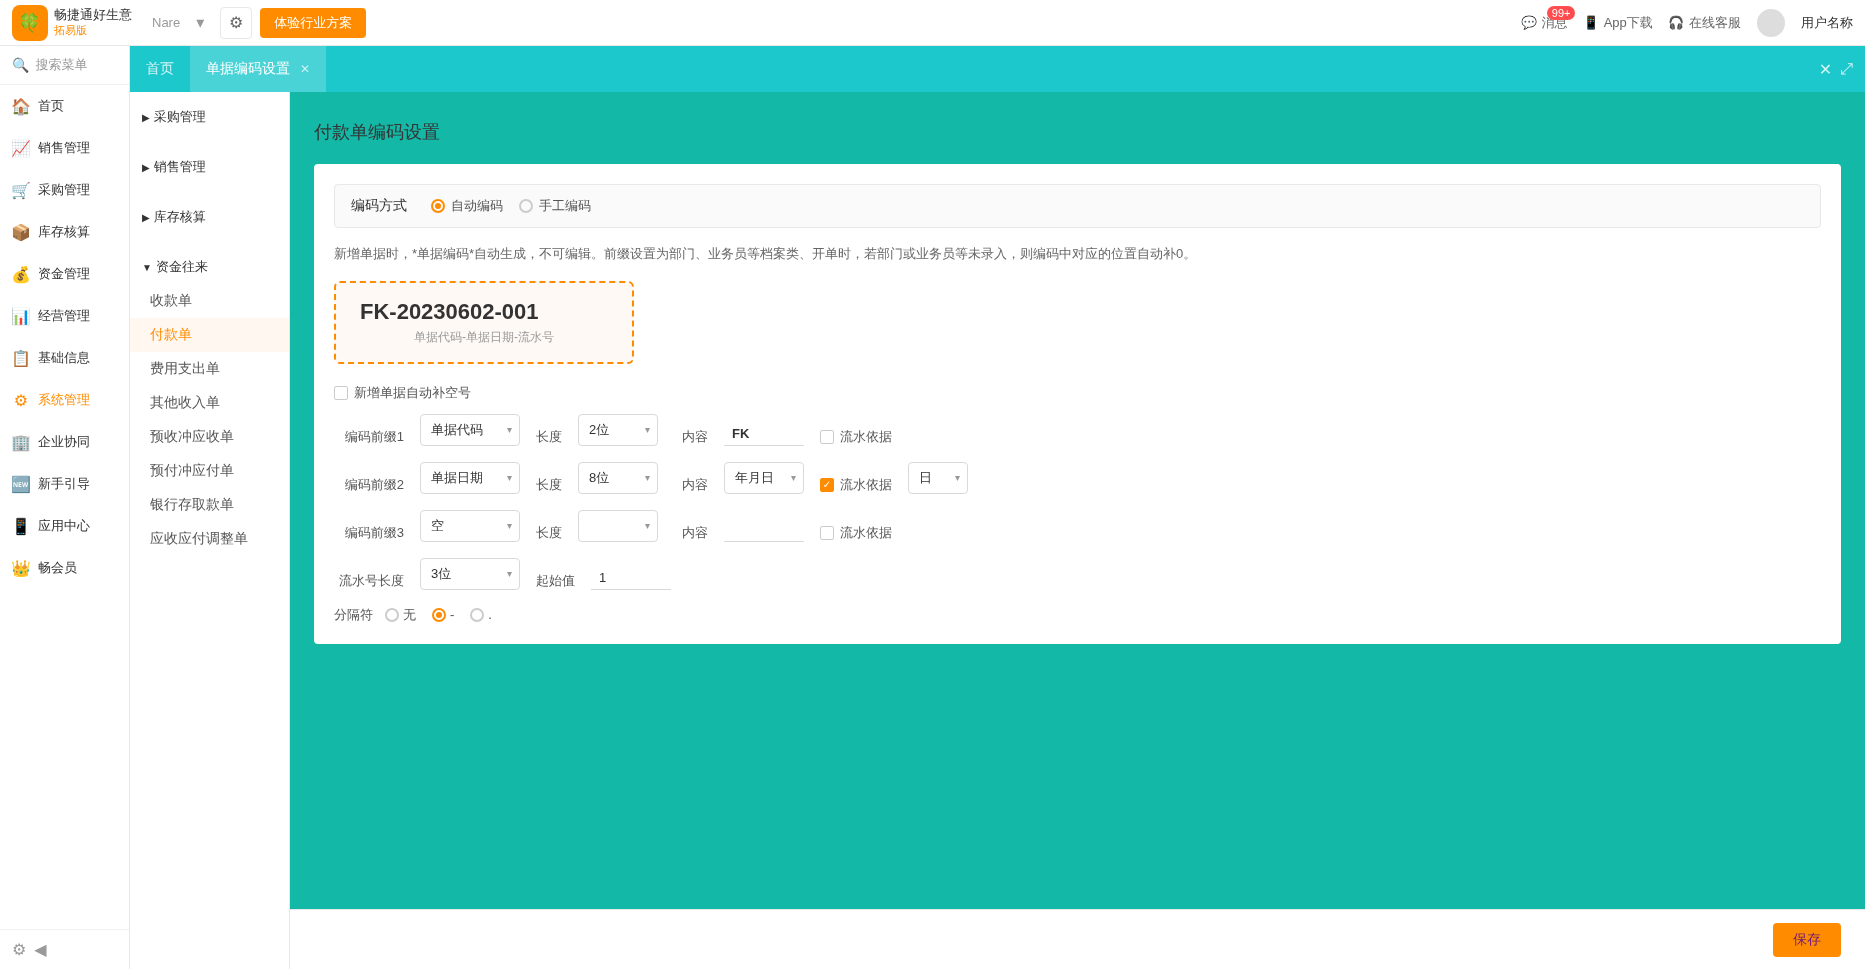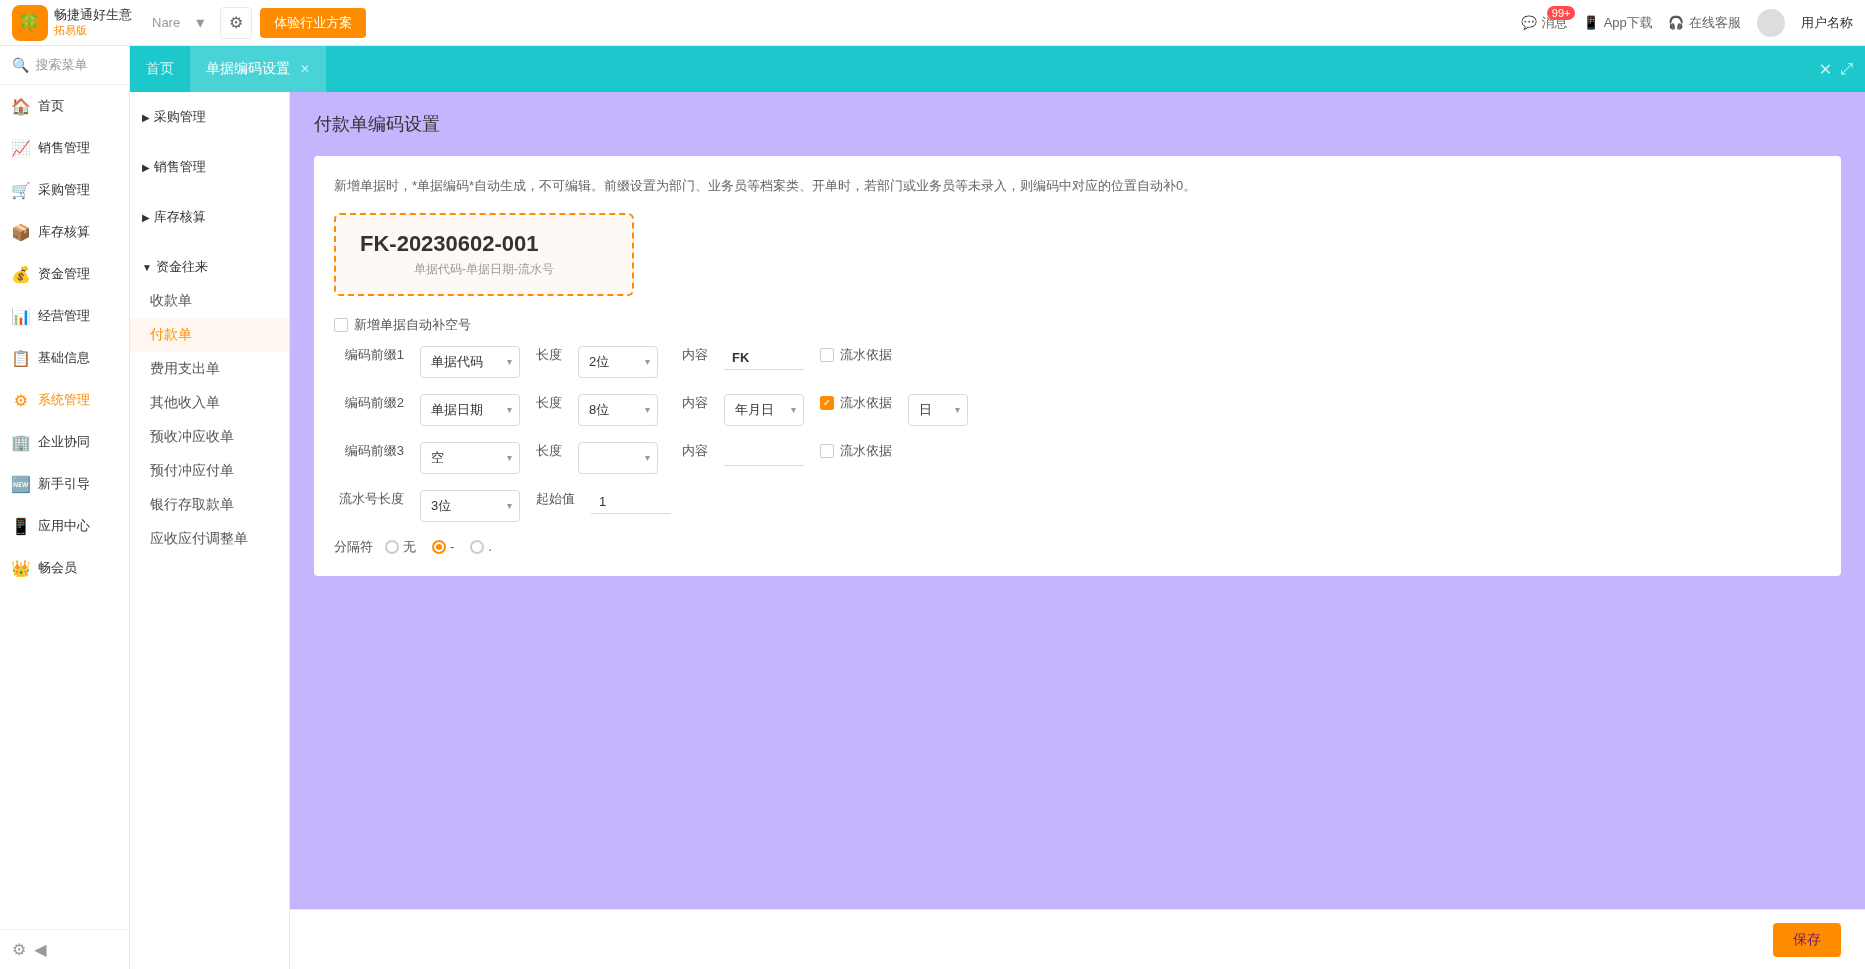--- a/index.html
+++ b/index.html
@@ -79,21 +79,21 @@
       overflow-y: auto;
       flex-shrink: 0;
     }
     .sub-nav-group { padding: 8px 0; }
     .sub-nav-group-title { padding: 8px 12px; font-size: 13px; color: #333; display: flex; align-items: center; gap: 4px; cursor: pointer; }
     .sub-nav-item { padding: 8px 20px; font-size: 14px; color: #555; cursor: pointer; }
     .sub-nav-item.active { color: #ff8c00; background: #fff7f0; font-weight: 500; }
     .chevron { font-size: 10px; }
 
     
-    .page-content { flex: 1; padding: 20px 24px; overflow-y: auto; background: #c4b5fd; }
+    .page-content { flex: 1; padding: 28px 24px; overflow-y: auto; background: #14b8a6; }
     .page-title { font-size: 18px; color: #333; font-weight: 500; margin-bottom: 20px; }
 
     
     .card { background: #fff; border-radius: 4px; padding: 20px; margin-bottom: 16px; }
 
     
     .encoding-method { display: flex; align-items: center; gap: 24px; margin-bottom: 16px; padding: 12px 16px; background: #fafafa; border-radius: 4px; border: 1px solid #e8e8e8; }
     .encoding-label { font-size: 14px; color: #333; }
     .radio-group { display: flex; align-items: center; gap: 16px; }
     .radio-item { display: flex; align-items: center; gap: 6px; cursor: pointer; font-size: 13px; color: #555; }
@@ -116,21 +116,21 @@
     }
     .code-preview-main { font-size: 22px; font-weight: bold; color: #333; }
     .code-preview-sub { font-size: 12px; color: #999; text-align: center; margin-top: 4px; }
 
     
     .checkbox-row { display: flex; align-items: center; gap: 6px; margin-bottom: 12px; font-size: 13px; color: #555; }
     .checkbox-box { width: 14px; height: 14px; border: 1px solid #ccc; border-radius: 2px; cursor: pointer; display: flex; align-items: center; justify-content: center; }
     .checkbox-box.checked { background: #ff8c00; border-color: #ff8c00; color: white; font-size: 10px; }
 
     
-    .form-row { display: flex; align-items: flex-start; gap: 16px; margin-bottom: 16px; }
+    .form-row { display: flex; align-items: flex-end; gap: 16px; margin-bottom: 16px; }
     .form-label { font-size: 13px; color: #555; width: 70px; text-align: right; flex-shrink: 0; }
     .length-label { font-size: 13px; color: #555; }
     .content-label { font-size: 13px; color: #555; margin-left: 8px; }
     .content-value { border: none; border-bottom: 1px solid #d9d9d9; padding: 4px 8px; font-size: 13px; color: #333; outline: none; background: transparent; }
     .liushui-checkbox { display: flex; align-items: center; gap: 6px; font-size: 13px; color: #555; }
     .select-wrapper { position: relative; display: inline-flex; align-items: center; }
     .select-arrow { position: absolute; right: 8px; pointer-events: none; color: #999; font-size: 10px; }
     select { height: 32px; border: 1px solid #d9d9d9; border-radius: 4px; padding: 0 28px 0 10px; font-size: 13px; color: #333; background: #fff; appearance: none; cursor: pointer; min-width: 100px; outline: none; }
 
     
@@ -305,20 +305,33 @@
           <div class="sub-nav-item">应收应付调整单</div>
         </div>
       </div>
 
       <div style="flex:1;display:flex;flex-direction:column;overflow:hidden;">
         <div class="page-content">
           <div class="page-title">付款单编码设置</div>
 
           <div class="card">
             
+            <div class="encoding-method">
+              <span class="encoding-label">编码方式</span>
+              <div class="radio-group">
+                <label class="radio-item">
+                  <div class="radio-dot checked"></div>
+                  <span>自动编码</span>
+                </label>
+                <label class="radio-item">
+                  <div class="radio-dot"></div>
+                  <span>手工编码</span>
+                </label>
+              </div>
+            </div>
 
             
             <div class="info-text">新增单据时，*单据编码*自动生成，不可编辑。前缀设置为部门、业务员等档案类、开单时，若部门或业务员等未录入，则编码中对应的位置自动补0。</div>
 
             
             <div class="code-preview">
               <div class="code-preview-main">FK-20230602-001</div>
               <div class="code-preview-sub">单据代码-单据日期-流水号</div>
             </div>
 

